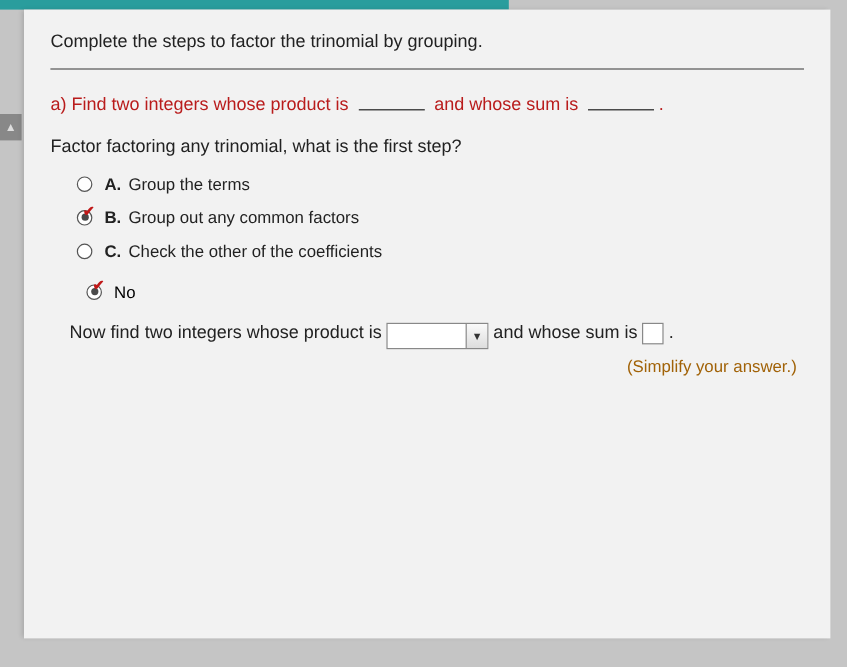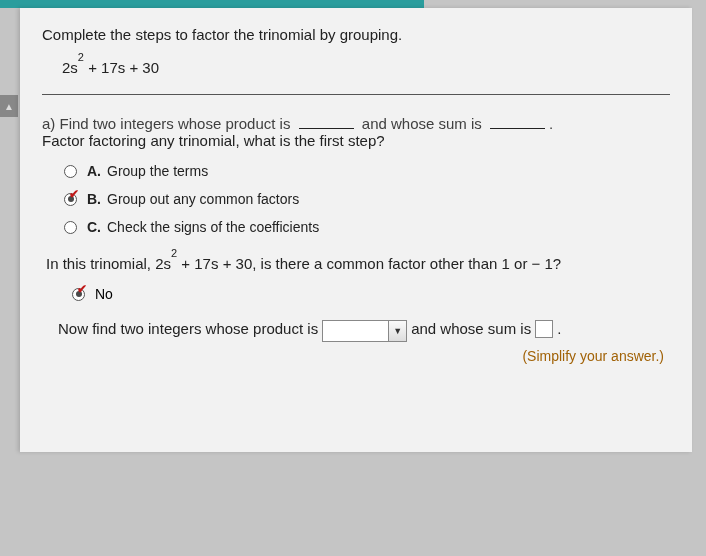--- a/index.html
+++ b/index.html
@@ -16,21 +16,21 @@
       position: relative;
     }
     .window-bar {
       height: 8px;
       background: #2a9d9d;
       width: 60%;
     }
     .page {
       background: #f2f2f2;
       margin: 0 14px 0 20px;
-      height: 444px;
+      height: 524px;
       padding: 18px 22px 10px 22px;
       position: relative;
       box-shadow: -2px 0 4px rgba(0,0,0,0.15);
     }
     .scroll-btn {
       position: absolute;
       left: 0;
       top: 95px;
       width: 18px;
       height: 22px;
@@ -58,21 +58,22 @@
       position: relative;
       top: -6px;
     }
     hr.divider {
       border: none;
       border-top: 1px solid #555;
       margin: 8px 0 20px 0;
     }
     .question-a {
       font-size: 15px;
-      color: #404040;
+      color: #b91c1c;
+      margin-bottom: 18px;
     }
     .blank {
       display: inline-block;
       border-bottom: 1px solid #222;
       width: 55px;
       height: 14px;
       vertical-align: baseline;
       margin: 0 4px;
     }
     .subq {
@@ -201,23 +202,20 @@
     }
   </style>
 </head>
 <body>
 
 <div class="window-bar"></div>
 <div class="scroll-btn">▲</div>
 
 <div class="page">
   <div class="instruction">Complete the steps to factor the trinomial by grouping.</div>
-  <div class="expression">
-    <span>2s</span><sup>2</sup><span> + 17s + 30</span>
-  </div>
 
   <hr class="divider">
 
   <div class="question-a">
     <span>a) Find two integers whose product is </span><span class="blank"></span><span> and whose sum is </span><span class="blank"></span><span>.</span>
   </div>
 
   <div class="subq">Factor factoring any trinomial, what is the first step?</div>
 
   <div class="options">
@@ -230,27 +228,24 @@
       <span class="radio-wrap">
         <span class="radio selected"></span>
         <span class="check-mark">✔</span>
       </span>
       <span class="opt-letter">B.</span>
       <span>Group out any common factors</span>
     </div>
     <div class="option-row">
       <span class="radio"></span>
       <span class="opt-letter">C.</span>
-      <span>Check the signs of the coefficients</span>
-    </div>
-  </div>
-
-  <div class="q2">
-    <span>In this trinomial, </span><span>2s</span><sup>2</sup><span> + 17s + 30</span><span>, is there a common factor other than 1 or − 1?</span>
-  </div>
+      <span>Check the other of the coefficients</span>
+    </div>
+  </div>
+
 
   <div class="yn-options">
     <div class="yn-row">
       <span class="radio-wrap">
         <span class="radio selected"></span>
         <span class="check-mark">✔</span>
       </span>
       <span style="margin-left:0">No</span>
     </div>
   </div>

